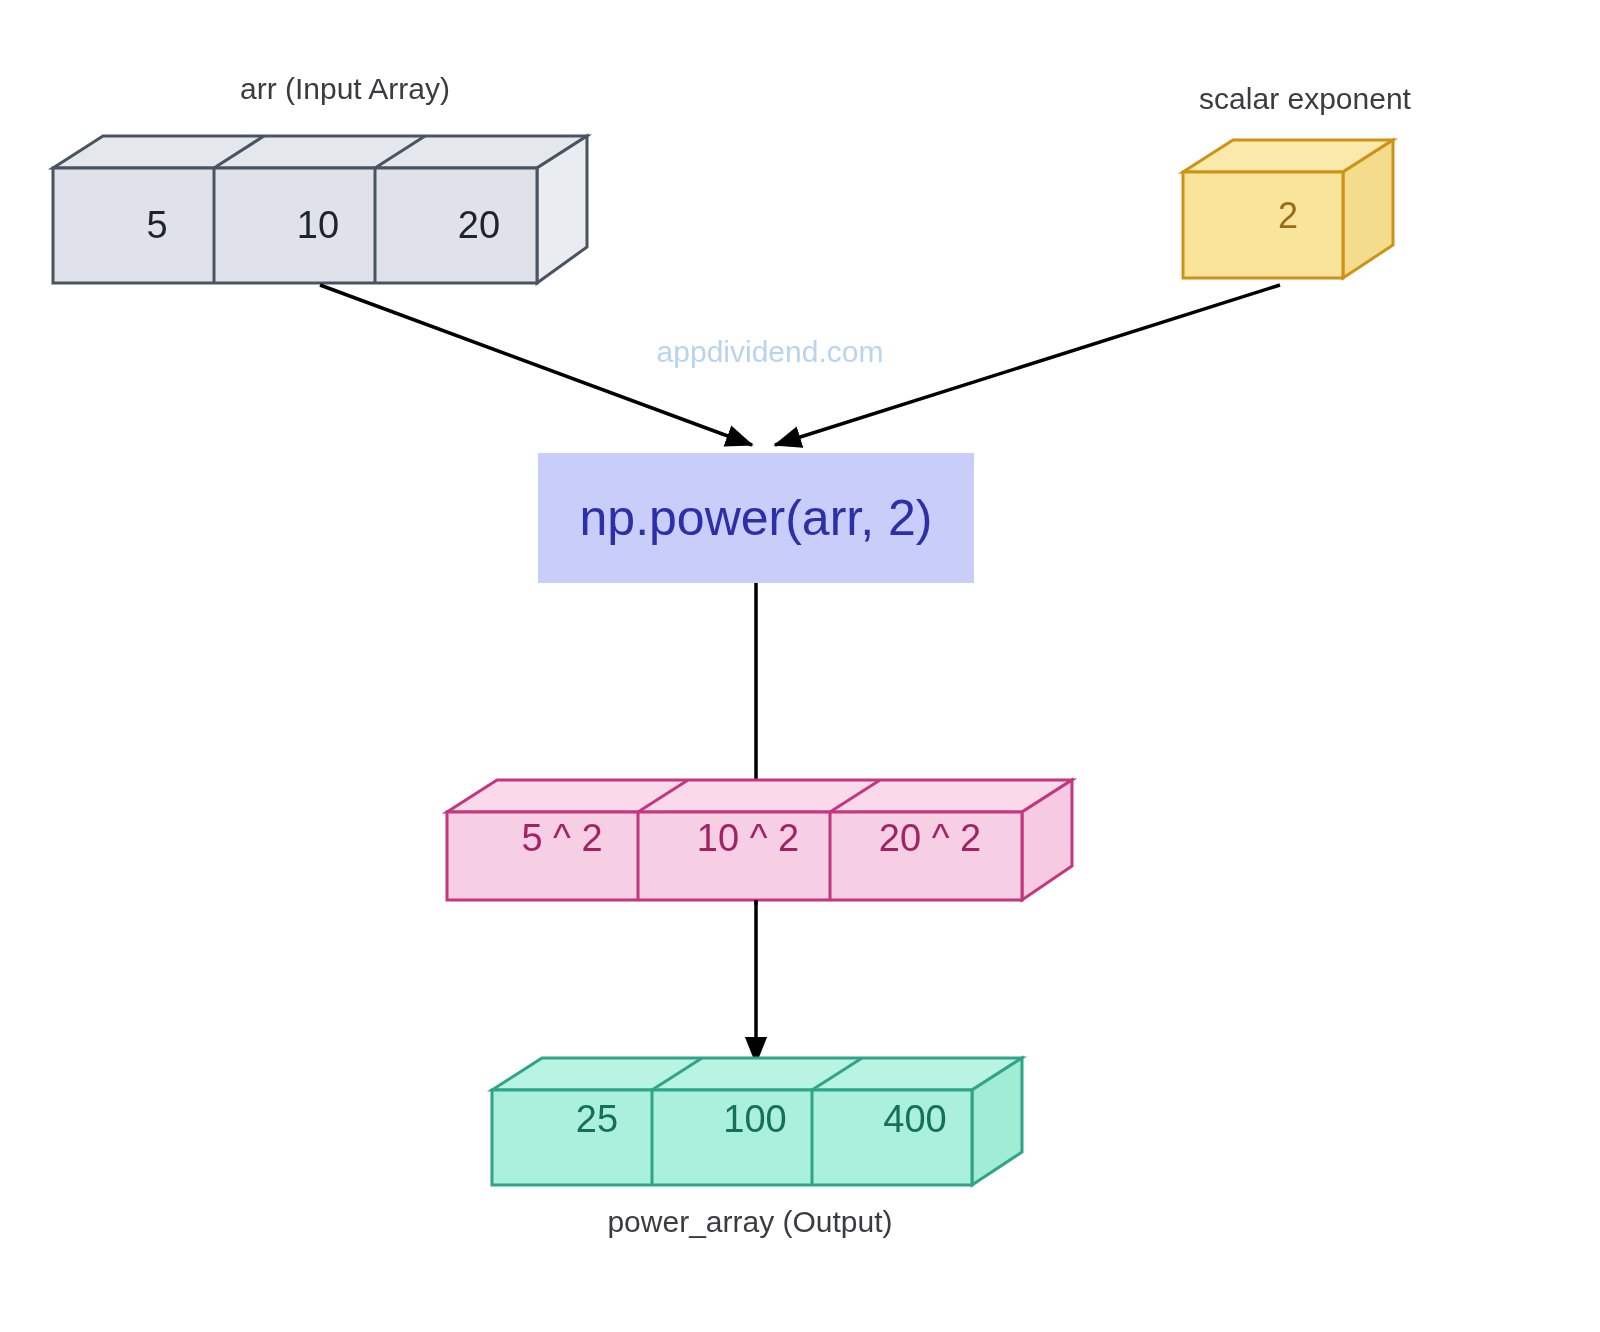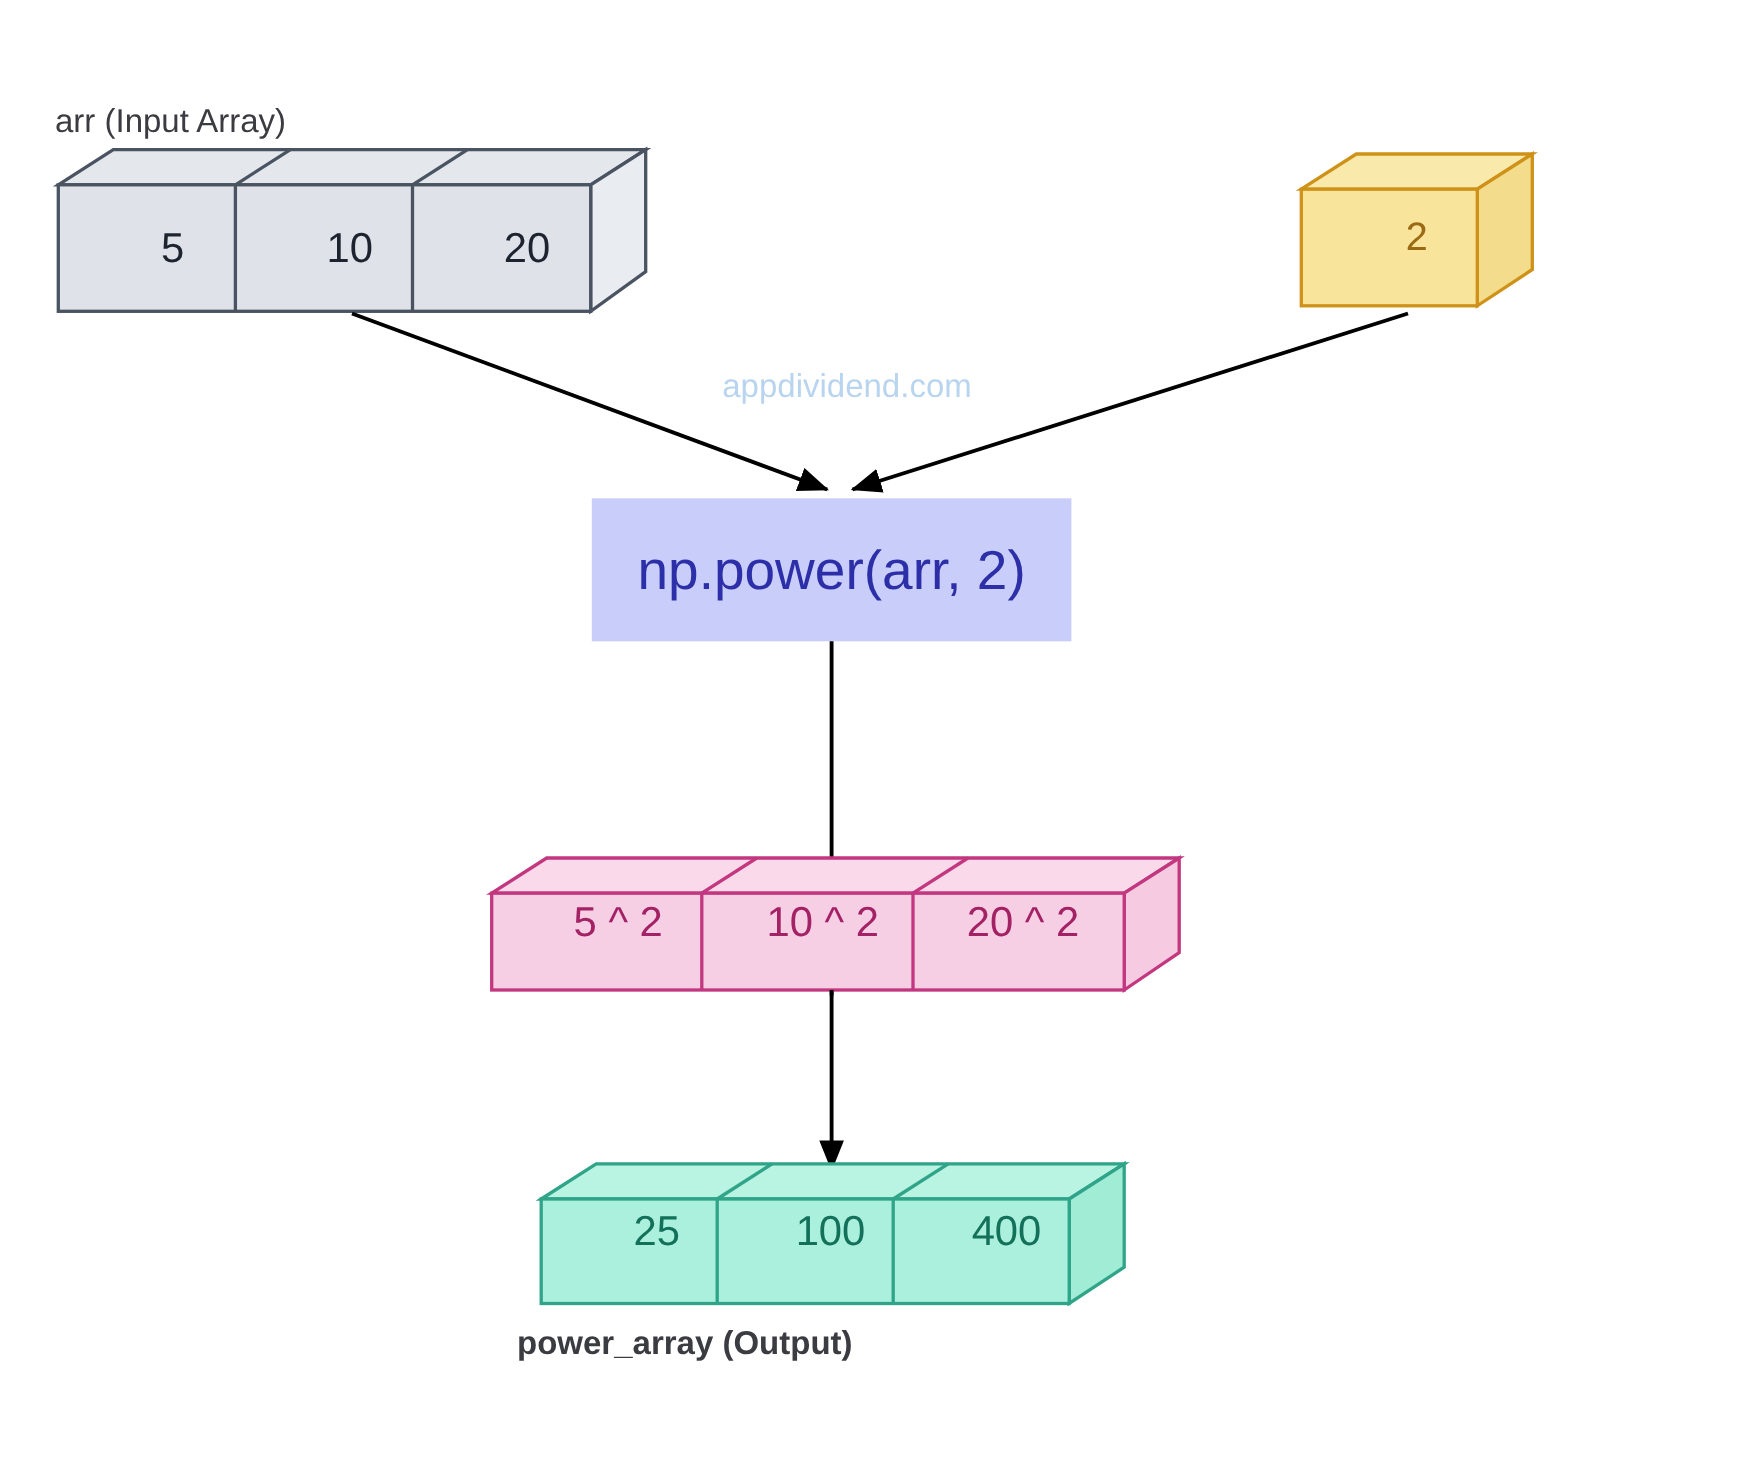--- a/index.html
+++ b/index.html
@@ -26,35 +26,35 @@
   }
   .lbl {
     position: absolute;
     color: #3b3b42;
     font-size: 30px;
     font-family: "Liberation Sans", sans-serif;
     white-space: nowrap;
   }
   #label-arr {
     left: 50px;
-    top: 94px;
+    top: 72px;
     width: 590px;
-    text-align: left;
+    text-align: center;
   }
   #label-scalar {
     left: 1060px;
     top: 82px;
     width: 490px;
     text-align: center;
   }
   #label-output {
     left: 470px;
     top: 1205px;
     width: 560px;
-    font-weight: bold;
+    text-align: center;
   }
   #watermark {
     position: absolute;
     left: 640px;
     top: 335px;
     width: 260px;
     text-align: center;
     color: #b9d4ef;
     font-size: 30px;
     font-family: "Liberation Sans", sans-serif;
@@ -145,16 +145,17 @@
       <line x1="812" y1="1090" x2="812" y2="1185" stroke="#2fa488" stroke-width="3"></line>
       <line x1="652" y1="1090" x2="702" y2="1058" stroke="#2fa488" stroke-width="3"></line>
       <line x1="812" y1="1090" x2="862" y2="1058" stroke="#2fa488" stroke-width="3"></line>
       <text class="cellnum green" x="597" y="1122" text-anchor="middle" dominant-baseline="middle">25</text>
       <text class="cellnum green" x="755" y="1122" text-anchor="middle" dominant-baseline="middle">100</text>
       <text class="cellnum green" x="915" y="1122" text-anchor="middle" dominant-baseline="middle">400</text>
     </g>
   </svg>
 
   <div class="lbl" id="label-arr">arr (Input Array)</div>
+  <div class="lbl" id="label-scalar">scalar exponent</div>
   <div class="lbl" id="label-output">power_array (Output)</div>
   <div id="watermark">appdividend.com</div>
 
 </div>
 
 </body></html>

